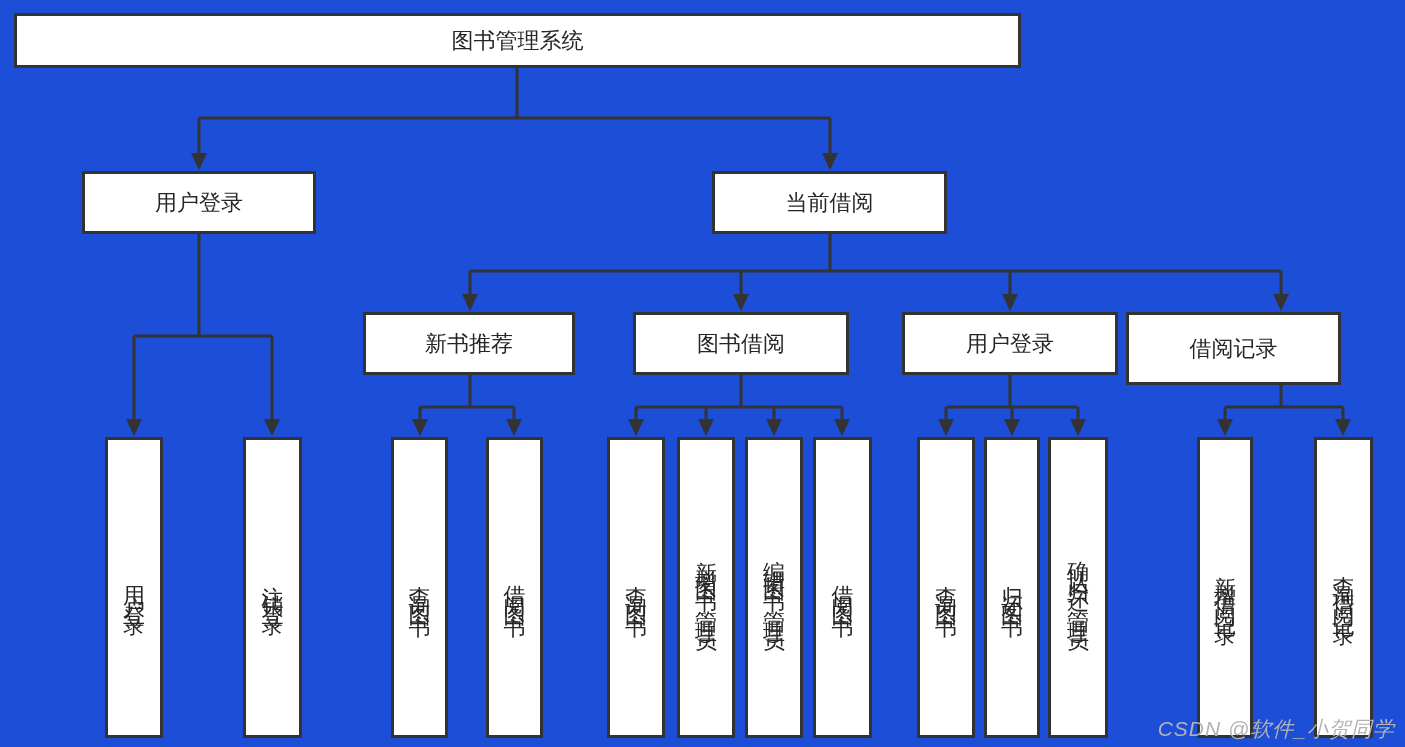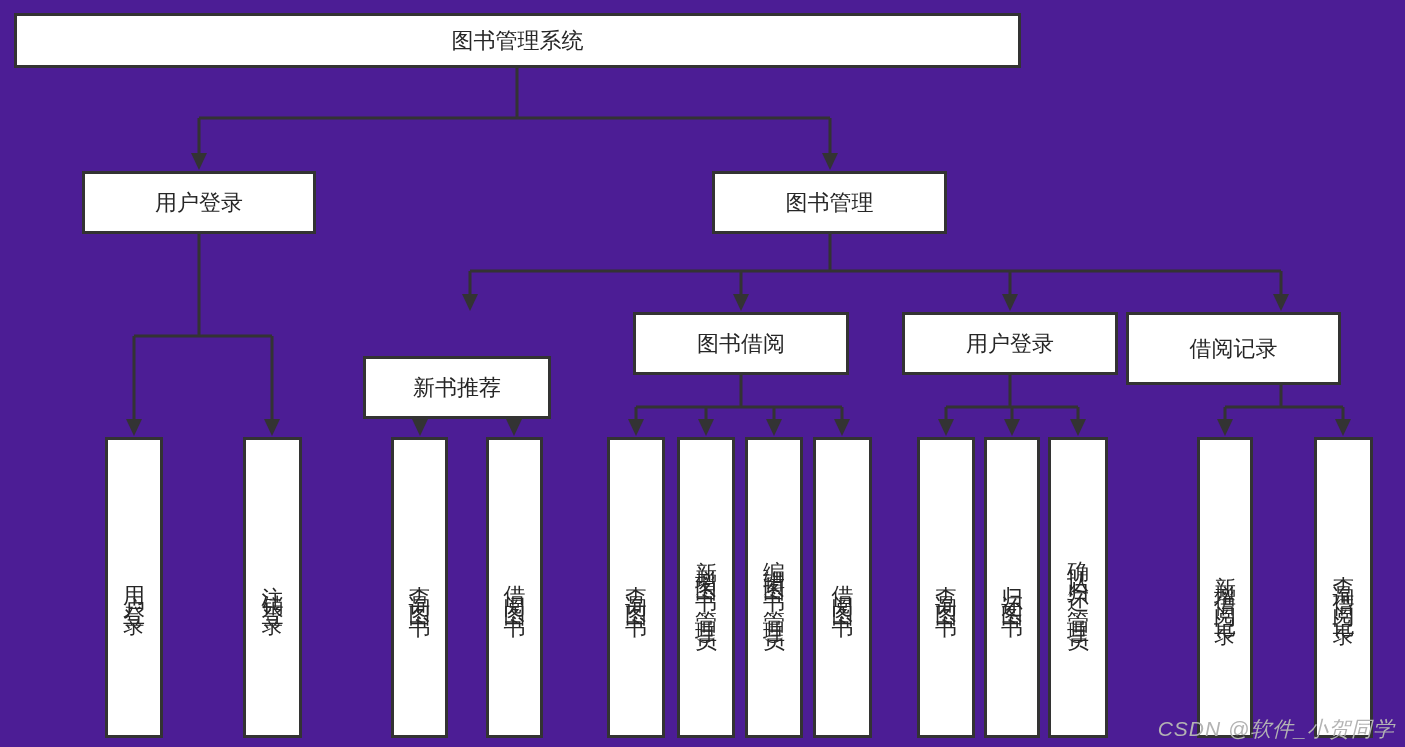--- a/index.html
+++ b/index.html
@@ -5,21 +5,21 @@
   html, body {
     margin: 0;
     padding: 0;
     background: #ffffff;
     font-family: "Liberation Sans", "DejaVu Sans", sans-serif;
   }
   .canvas {
     position: relative;
     width: 1405px;
     height: 747px;
-    background: #4c1d95;
+    background: #1d4ed8;
     overflow: hidden;
   }
   .connectors {
     position: absolute;
     left: 0;
     top: 0;
     z-index: 1;
   }
   .hbox, .vbox {
     position: absolute;
@@ -97,23 +97,23 @@
       <path d="M1004,419 L1020,419 L1012,436 Z"></path>
       <path d="M1070,419 L1086,419 L1078,436 Z"></path>
       <path d="M1217,419 L1233,419 L1225,436 Z"></path>
       <path d="M1335,419 L1351,419 L1343,436 Z"></path>
     </g>
   </svg>
 
   <div class="hbox" style="left:14px; top:13px; width:1007px; height:55px;">图书管理系统</div>
 
   <div class="hbox" style="left:82px; top:171px; width:234px; height:63px;">用户登录</div>
-  <div class="hbox" style="left:712px; top:171px; width:235px; height:63px;">图书管理</div>
+  <div class="hbox" style="left:712px; top:171px; width:235px; height:63px;">当前借阅</div>
 
-  <div class="hbox" style="left:363px; top:312px; width:188px; height:63px;margin-top:44px;">新书推荐</div>
+  <div class="hbox" style="left:363px; top:312px; width:212px; height:63px;">新书推荐</div>
   <div class="hbox" style="left:633px; top:312px; width:216px; height:63px;">图书借阅</div>
   <div class="hbox" style="left:902px; top:312px; width:216px; height:63px;">用户登录</div>
   <div class="hbox" style="left:1126px; top:312px; width:215px; height:73px;">借阅记录</div>
 
   <div class="vbox" style="left:105px; width:58px;">用户登录</div>
   <div class="vbox" style="left:243px; width:59px;">注销登录</div>
 
   <div class="vbox" style="left:391px; width:57px;">查询图书</div>
   <div class="vbox" style="left:486px; width:57px;">借阅图书</div>
 

